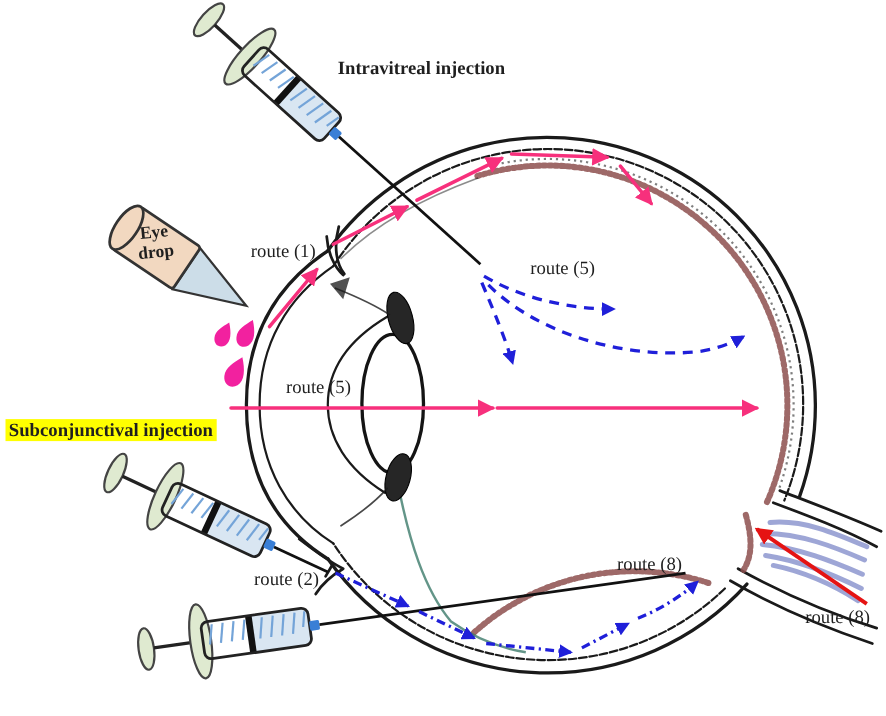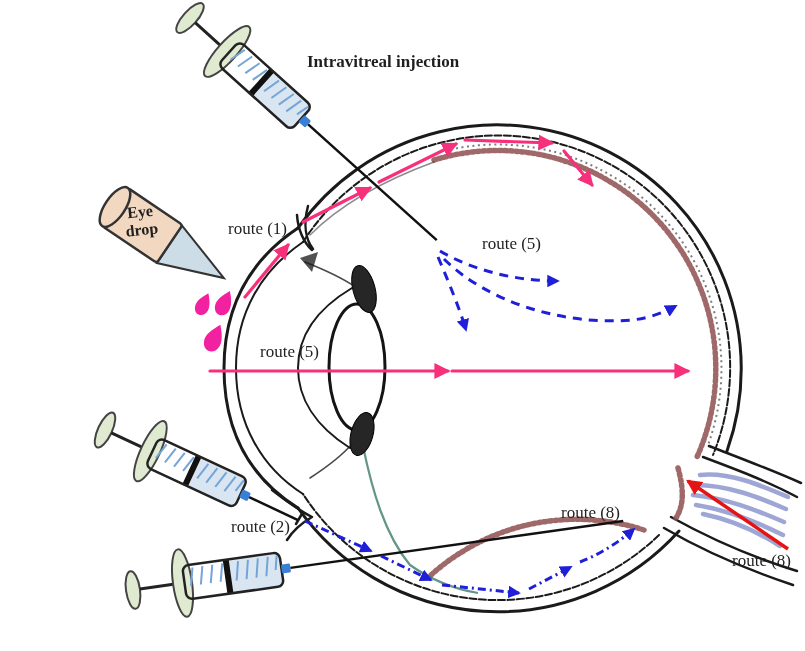--- a/index.html
+++ b/index.html
@@ -203,20 +203,21 @@
     <path class="blueDD" marker-end="url(#mk-blue)" d="M305,521 L371,551"></path>
     <path class="blueDD" marker-end="url(#mk-blue)" d="M381,556 L431,580"></path>
     <path class="blueDD" marker-end="url(#mk-blue)" d="M442,585 L519,593"></path>
     <path class="blueDD" marker-end="url(#mk-blue)" d="M529,589 L571,567"></path>
     <path class="blueDD" marker-end="url(#mk-blue)" d="M580,562 Q610,550 634,529"></path>
   </g>
   <path class="redA" marker-end="url(#mk-red)" d="M788,549 L688,481"></path>
 </svg>
 
 <div class="lbl" style="left:307px;top:52px">Intravitreal injection</div>
+<div class="lbl hl" style="left:5px;top:381px">Subconjunctival injection</div>
 
 <div class="dropper-text">
   <div>Eye</div>
   <div>drop</div>
 </div>
 
 <div class="route" style="left:228px;top:219px">route (1)</div>
 <div class="route" style="left:260px;top:342px">route (5)</div>
 <div class="route" style="left:231px;top:517px">route (2)</div>
 <div class="route" style="left:561px;top:503px">route (8)</div>

